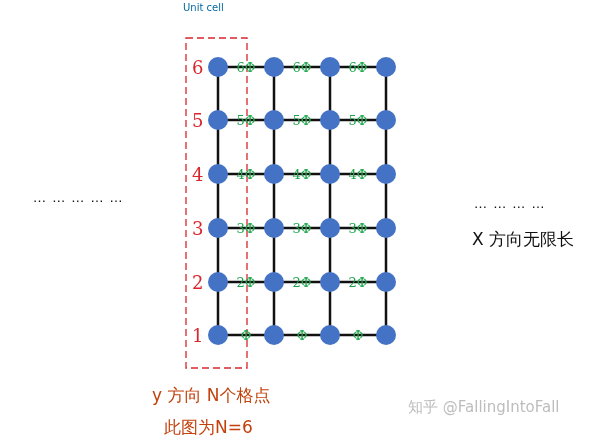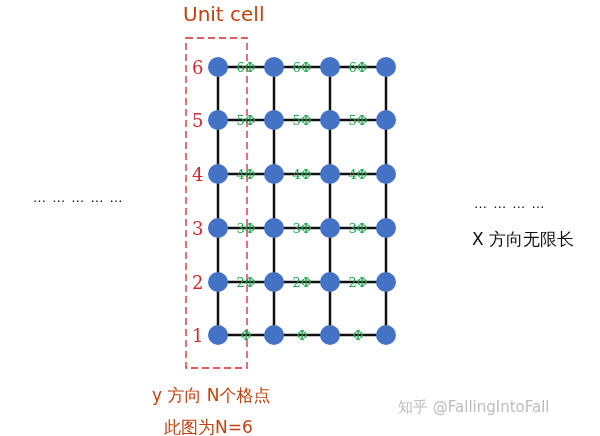--- a/index.html
+++ b/index.html
@@ -1,23 +1,23 @@
 <!DOCTYPE html>
 <html><head>
 <meta charset="utf-8">
 <style>
   html,body{margin:0;padding:0;background:#ffffff;}
   body{width:600px;height:436px;position:relative;overflow:hidden;font-family:"DejaVu Sans","Liberation Sans",sans-serif;}
   .abs{position:absolute;white-space:nowrap;}
   #diagram{position:absolute;left:0;top:0;}
-  .title{color:#c2410c;font-size:20px;left:183px;top:2px;}
+  .title{color:#0369a1;font-size:10px;left:183px;top:2px;}
   .dots{color:#111;font-size:13px;letter-spacing:1px;}
   .caption{color:#c2410c;font-size:17px;text-align:right;}
   .xlabel{color:#111;font-size:17px;left:472px;top:228px;text-align:right;}
-  .watermark{color:#bdbdbd;font-size:15px;left:398px;top:398px;}
+  .watermark{color:#bdbdbd;font-size:15px;left:408px;top:398px;}
 </style>
 </head>
 <body>
 
 <svg id="diagram" width="600" height="436" xmlns="http://www.w3.org/2000/svg">
   <g id="unit-cell">
       <rect x="186" y="38" width="61" height="330" fill="none" stroke="#d9262c" stroke-width="1.3" stroke-dasharray="7,4"></rect>
     </g>
   <g id="bonds">
       <line x1="218" y1="67" x2="218" y2="335" stroke="#111111" stroke-width="2.5"></line>

